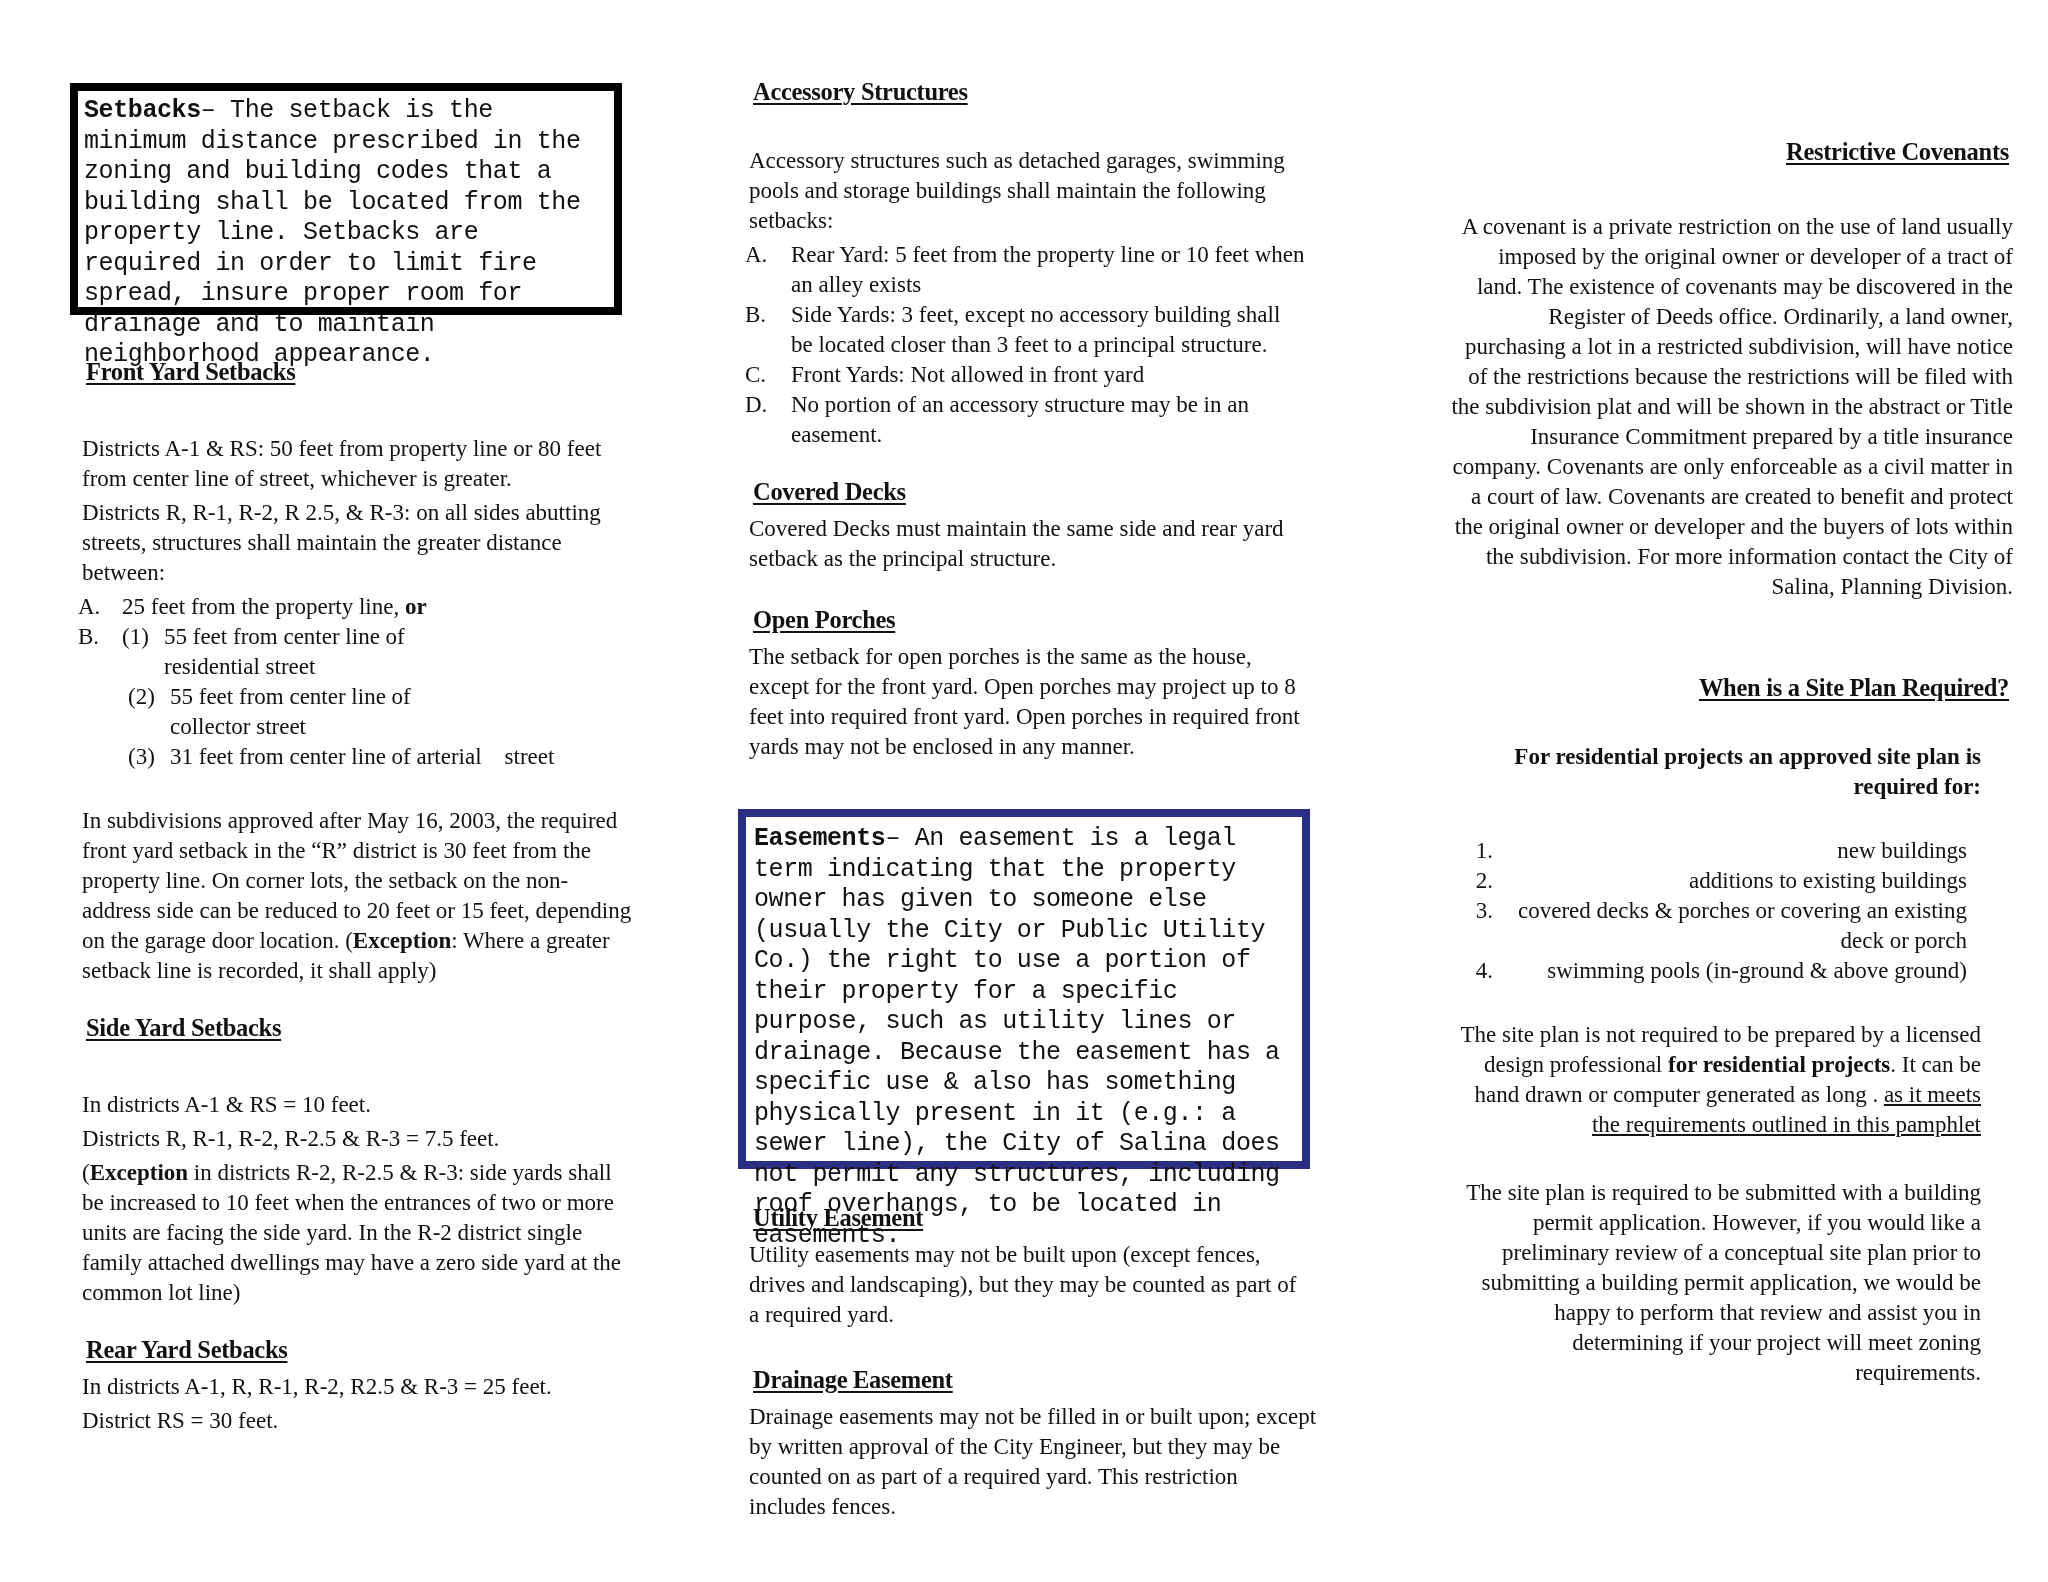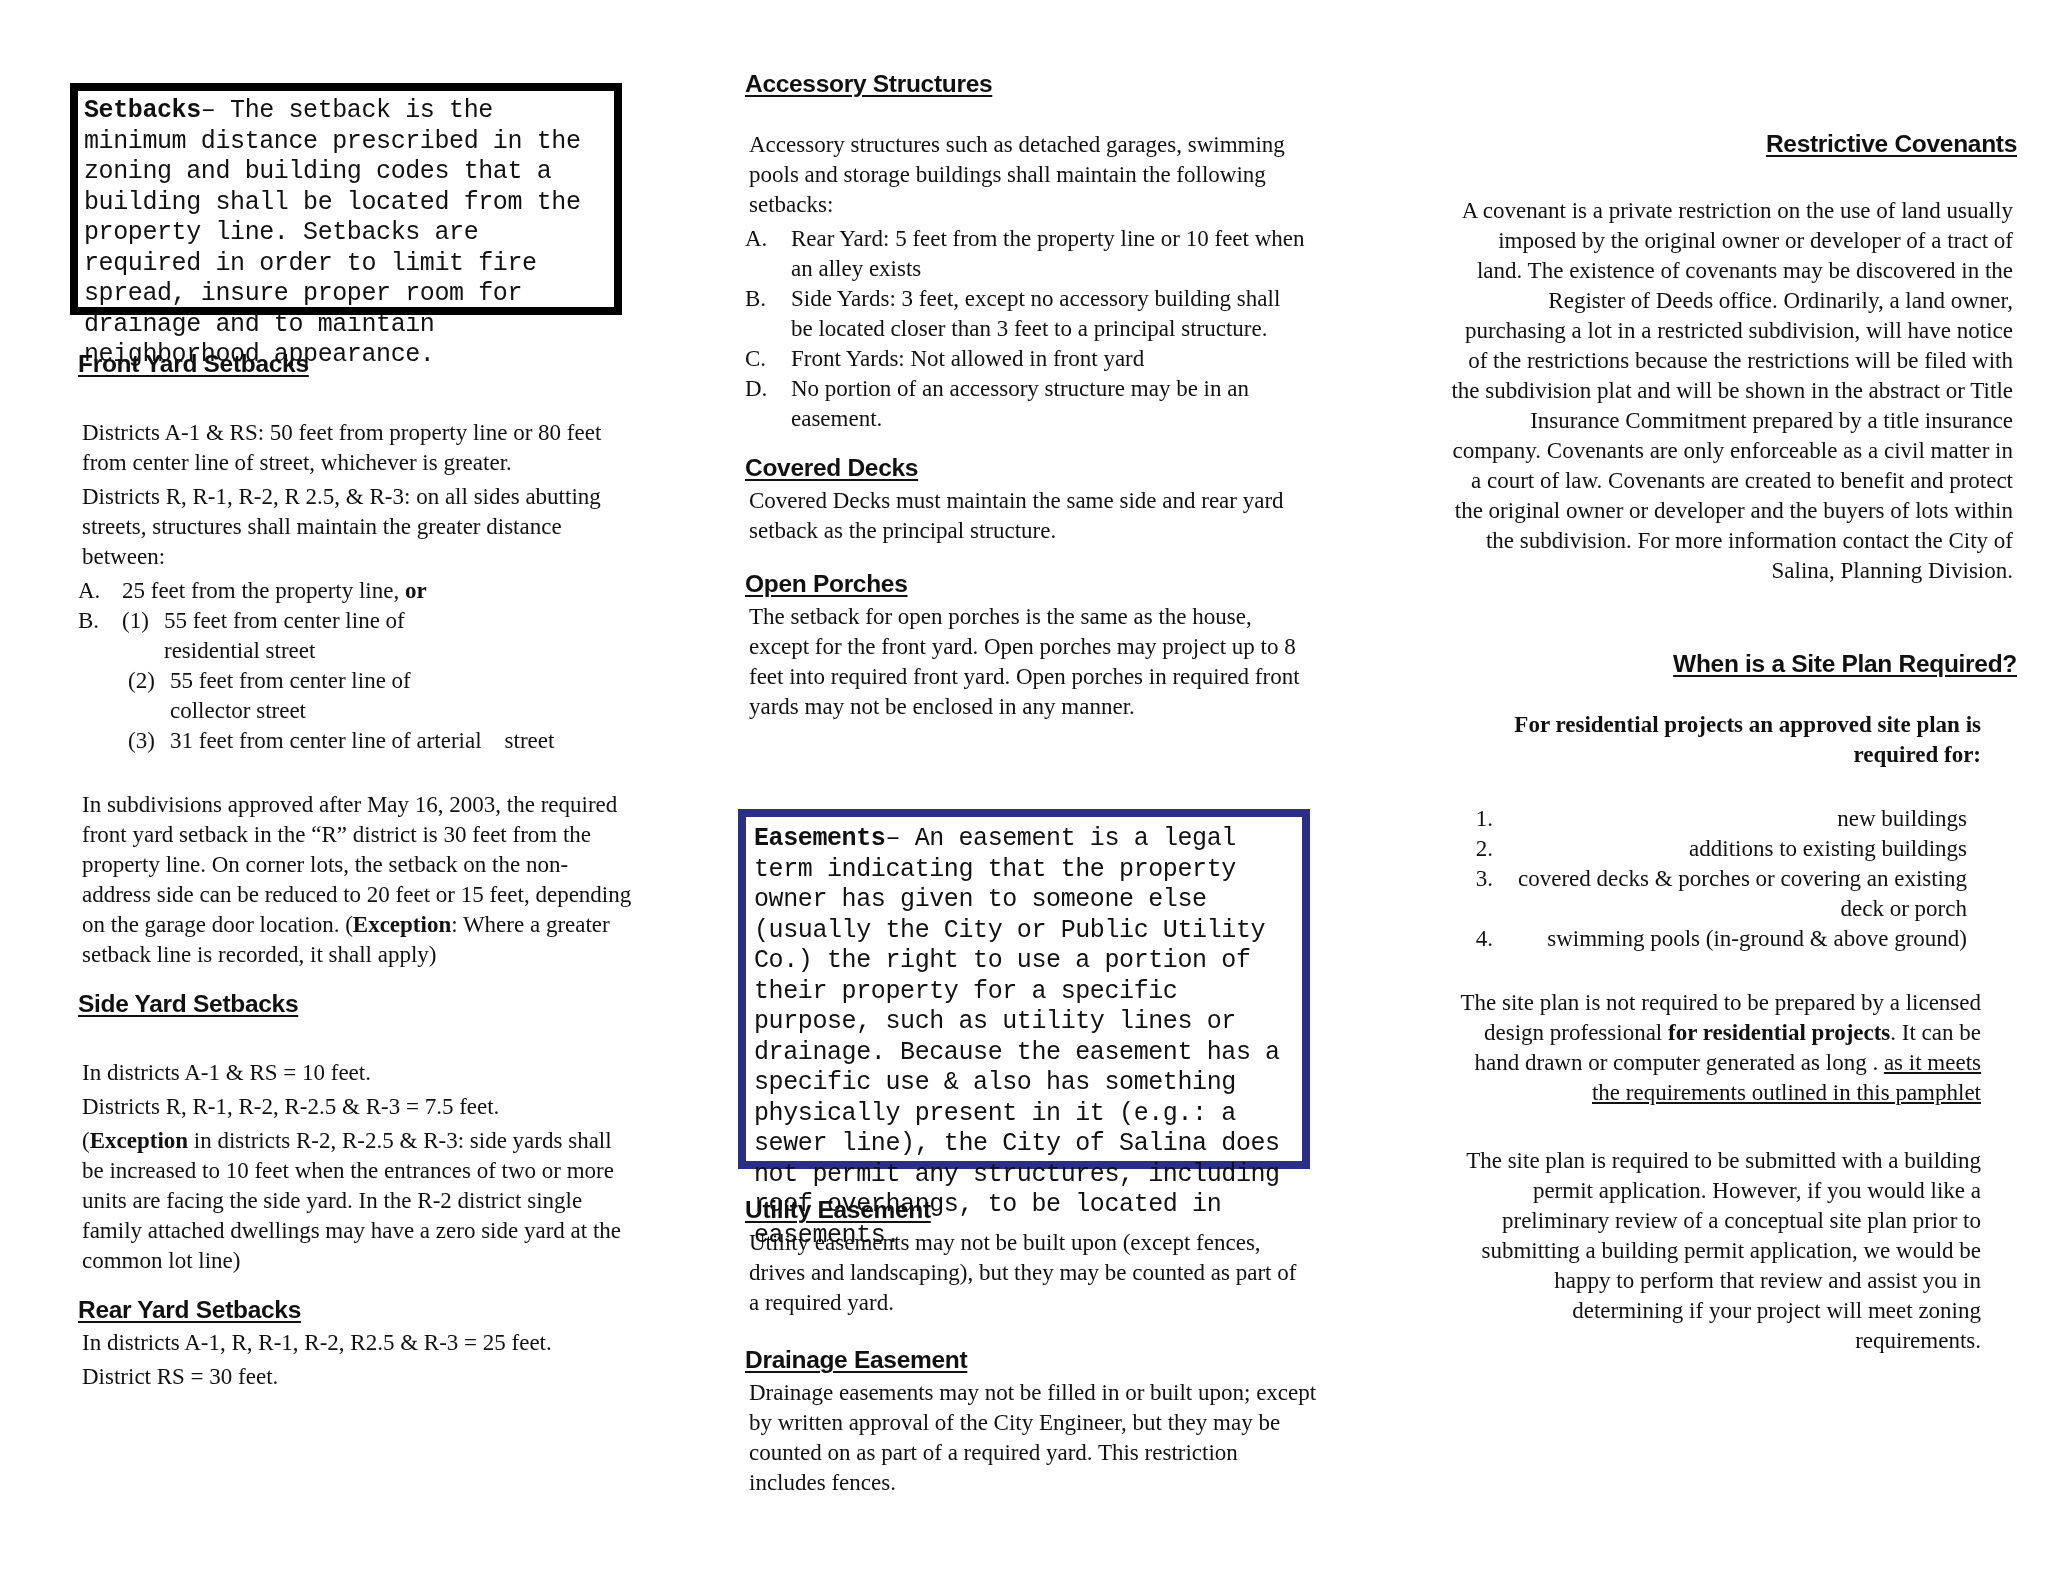--- a/index.html
+++ b/index.html
@@ -7,23 +7,23 @@
     width: 2048px; height: 1582px; position: relative; overflow: hidden;
     font-family: "Liberation Serif", serif; color: #111;
   }
   .col { position: absolute; }
   #col1 { left: 78px; top: 86px; width: 560px; }
   #col2 { left: 745px; top: 70px; width: 580px; }
   #col3 { left: 1447px; top: 130px; width: 570px; text-align: right; }
 
   .p { font-family: "Liberation Serif", serif; font-size: 23px; line-height: 30px; margin: 4px; }
   .h {
-    font-family: Liberation Sans, sans-serif; font-weight: bold; font-size: 24.5px;
+    font-family: Liberation Serif, serif; font-weight: bold; font-size: 24.5px;
     text-decoration: underline; text-underline-offset: 3px; text-decoration-thickness: 2px;
-    letter-spacing: -0.3px; margin: 0;
+    letter-spacing: -0.3px; margin: 8px;
   }
   .box {
     position: absolute; border: 8px solid #000000; background: #fff;
     box-sizing: border-box; font-family: Liberation Mono, monospace;
   }
   .box .bt {
     font-size: 25px; line-height: 30.5px; margin: 0; letter-spacing: -0.4px;
   }
   .box b { font-weight: bold; }
   #setbacks-box { left: 70px; top: 83px; width: 552px; height: 232px; padding: 5px 6px; }

